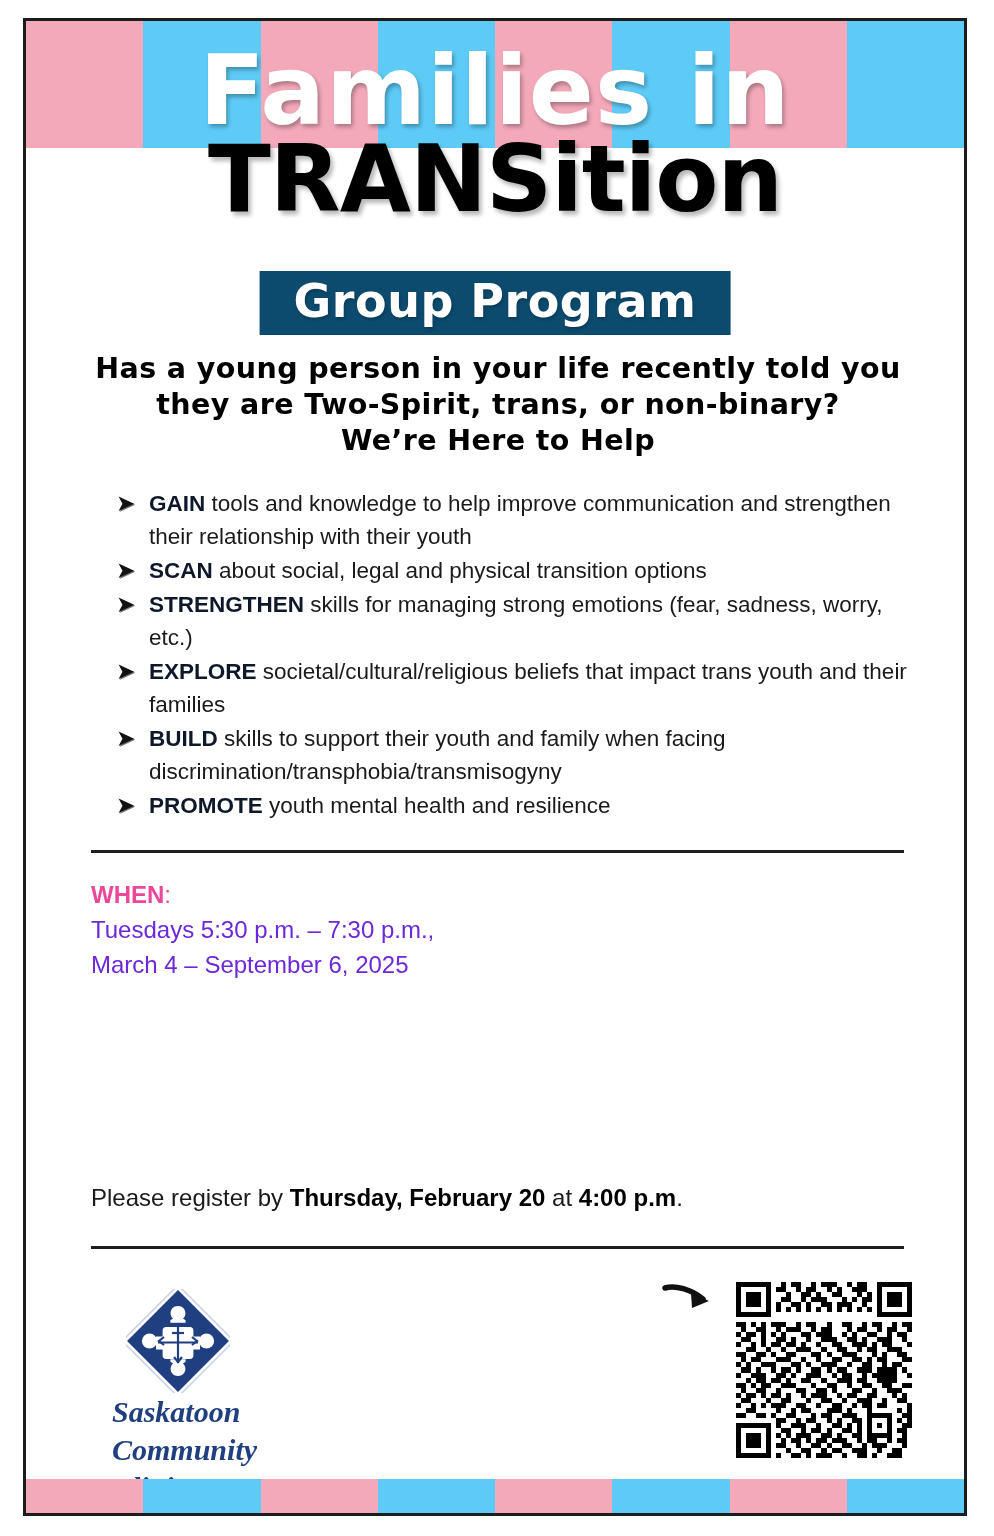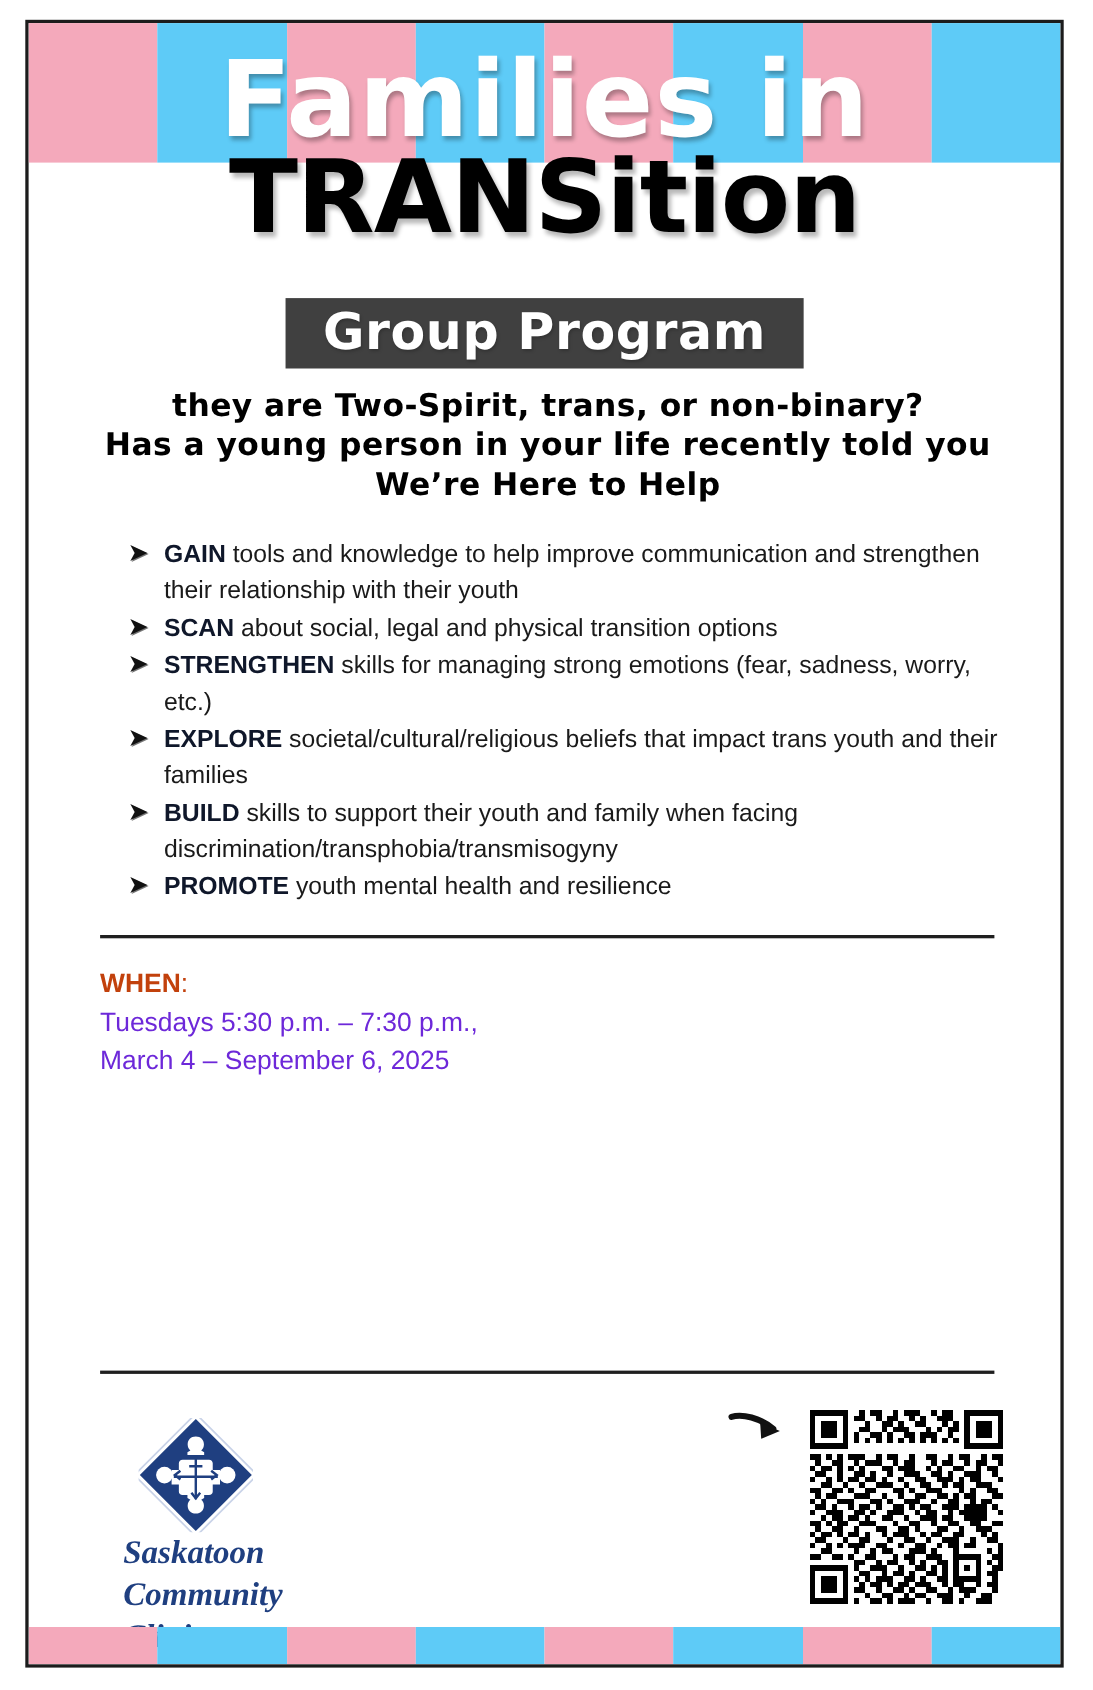--- a/index.html
+++ b/index.html
@@ -79,21 +79,21 @@
     letter-spacing: -1px;
     color: #000000;
     text-shadow: 3px 4px 4px rgba(0,0,0,0.28);
     white-space: nowrap;
   }
   .subtitle-box {
     position: absolute;
     left: 50%;
     transform: translateX(-50%);
     top: 250px;
-    background: #404040;
+    background: #0c4a6e;
     padding: 6px 34px 10px 34px;
   }
   .subtitle-text {
     font-family: "DejaVu Sans", sans-serif;
     font-weight: bold;
     font-size: 46px;
     line-height: 1.05;
     color: #ffffff;
     letter-spacing: 0.5px;
     text-shadow: 1px 2px 3px rgba(0,0,0,0.22);
@@ -165,21 +165,21 @@
     top: 856px;
     width: 830px;
     display: flex;
   }
   .info-col { width: 50%; }
   .info-col.right { padding-left: 13px; }
   .info-label {
     font-family: "Liberation Sans", sans-serif;
     font-size: 24px;
     line-height: 35px;
-    color: #c2410c;
+    color: #ec4899;
   }
   .info-label b { font-weight: bold; }
   .info-line {
     font-family: "Liberation Sans", sans-serif;
     font-size: 24px;
     line-height: 35px;
     color: #6d28d9;
     white-space: nowrap;
   }
 
@@ -288,22 +288,22 @@
 
   <div class="title-wrap">
     <div class="title-families">Families in</div>
     <div class="title-transition">TRANSition</div>
     <div class="subtitle-box">
       <div class="subtitle-text">Group Program</div>
     </div>
   </div>
 
   <div class="headline">
+    <div>Has a young person in your life recently told you</div>
     <div>they are Two-Spirit, trans, or non-binary?</div>
-    <div>Has a young person in your life recently told you</div>
     <div>We’re Here to Help</div>
   </div>
 
   <div class="bullets">
 
     <div class="bullet-row">
       <span class="bullet-arrow">➤</span>
       <span class="bullet-text"><b>GAIN</b><span> tools and knowledge to help improve communication and strengthen their relationship with their youth</span></span>
     </div>
 
@@ -338,20 +338,23 @@
 
   <div class="info-grid">
     <div class="info-col">
       <div class="info-label"><b>WHEN</b><span>:</span></div>
       <div class="info-line">Tuesdays 5:30 p.m. – 7:30 p.m.,</div>
       <div class="info-line">March 4 – September 6, 2025</div>
     </div>
   </div>
 
 
+  <div class="reg-deadline">
+    <span>Please register by </span><b>Thursday, February 20</b><span> at </span><b>4:00 p.m</b><span>.</span>
+  </div>
 
   <div class="rule rule-2"></div>
 
   <div class="logo-block">
     <div class="logo-mark">
       <svg viewBox="0 0 104 104" width="104" height="104" aria-hidden="true">
         <g transform="translate(52,52) rotate(45)">
           <rect x="-36" y="-36" width="72" height="72" fill="#1f3f80"></rect>
           <rect x="-39.5" y="-39.5" width="79" height="79" fill="none" stroke="#c9d3e8" stroke-width="1.6"></rect>
         </g>

